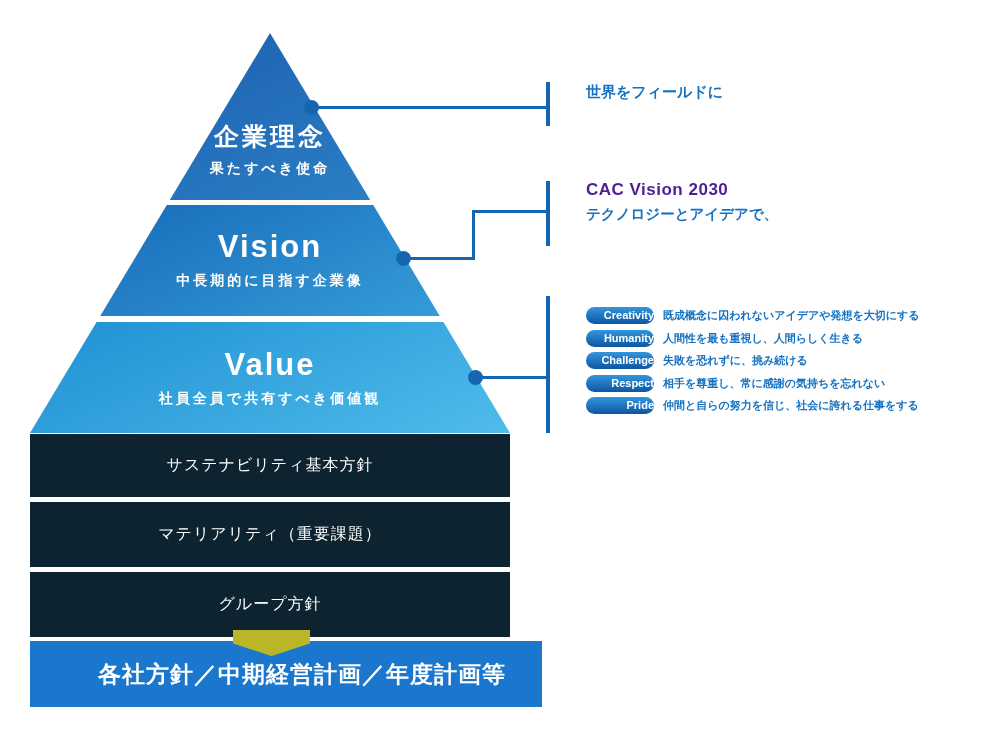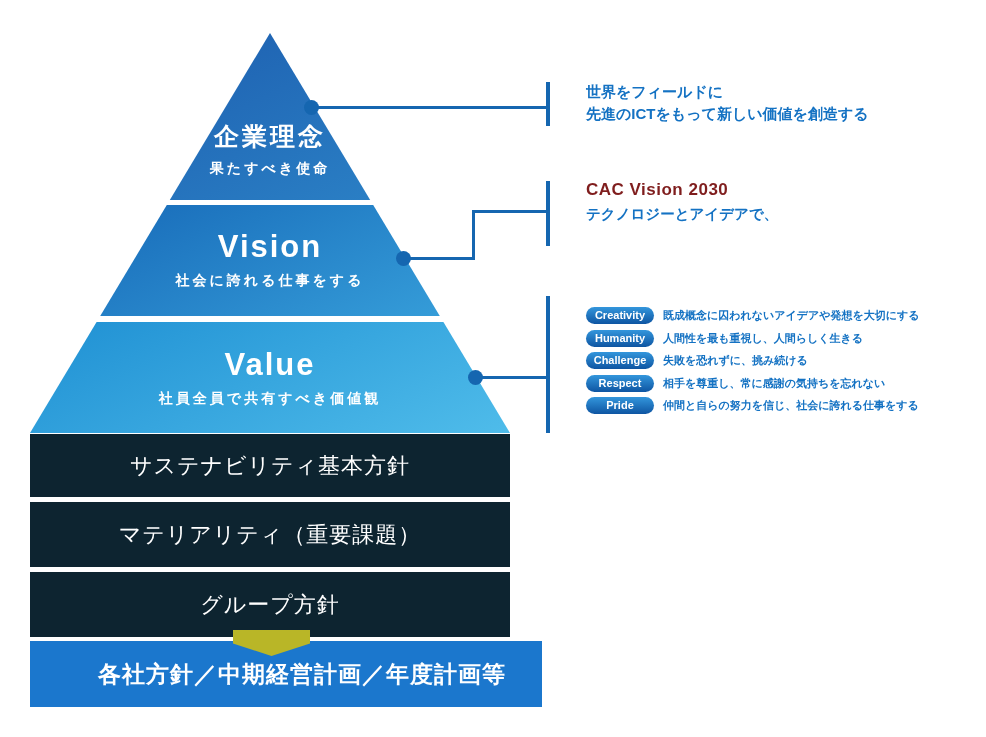--- a/index.html
+++ b/index.html
@@ -27,33 +27,33 @@
   .en-title{font-size:31px;font-weight:bold;letter-spacing:2px;}
   .band-sub{font-size:14px;font-weight:bold;letter-spacing:3px;margin-top:7px;}
   
   .dot{position:absolute;width:15px;height:15px;border-radius:50%;background:#1566b0;z-index:5;}
   .hline,.vline{position:absolute;background:#1566b0;}
   .hline{height:3px;}
   .vline{width:3px;}
   .vbar{position:absolute;width:4px;background:#1566b0;}
   
   .ann{position:absolute;left:586px;}
-  .ann-title{font-size:17px;font-weight:bold;color:#7f1d1d;letter-spacing:0.5px;}
+  .ann-title{font-size:17px;font-weight:bold;color:#4c1d95;letter-spacing:0.5px;}
   .ann-line{font-size:14.5px;font-weight:bold;color:#1472c3;line-height:21.5px;}
   .mission .ann-line{font-size:15px;line-height:22px;}
   .fv-title{font-size:19px;font-weight:bold;color:#15599f;letter-spacing:0.5px;}
   .fv-list{margin-top:13px;}
   .fv-row{display:flex;align-items:center;margin-bottom:5.5px;}
   .fv-badge{width:68px;height:17px;border-radius:9px;flex:0 0 auto;
     background:linear-gradient(180deg,#3396dc 0%,#0e55a2 100%);
-    color:#ffffff;font-size:11px;font-weight:bold;text-align:center;line-height:17px;}
+    color:#ffffff;font-size:11px;font-weight:bold;text-align:right;line-height:17px;}
   .fv-text{margin-left:9px;font-size:11px;font-weight:bold;color:#1472c3;white-space:nowrap;}
   
   .stack-box{position:absolute;left:30px;width:480px;display:flex;align-items:center;justify-content:center;}
-  .dark{background:#0d2430;color:#ffffff;font-size:22px;letter-spacing:1px;}
+  .dark{background:#0d2430;color:#ffffff;font-size:16px;letter-spacing:1px;}
   .box1{top:434px;height:63px;}
   .box2{top:502px;height:65px;}
   .box3{top:572px;height:65px;}
   .box4{top:641px;height:66px;background:#1b77cd;color:#ffffff;font-size:23px;font-weight:bold;letter-spacing:1px;padding-left:32px;}
   .down-arrow{position:absolute;left:233px;top:630px;width:77px;height:26px;background:#b9b627;z-index:6;
     clip-path:polygon(0 0,100% 0,100% 52%,50% 100%,0 52%);}
 </style>
 </head>
 <body>
 
@@ -62,21 +62,21 @@
   <div class="pyramid">
     <div class="band band1">
       <div class="band-label lbl1">
         <div class="jp-title">企業理念</div>
         <div class="band-sub">果たすべき使命</div>
       </div>
     </div>
     <div class="band band2">
       <div class="band-label lbl2">
         <div class="en-title">Vision</div>
-        <div class="band-sub">社会に誇れる仕事をする</div>
+        <div class="band-sub">中長期的に目指す企業像</div>
       </div>
     </div>
     <div class="band band3">
       <div class="band-label lbl3">
         <div class="en-title">Value</div>
         <div class="band-sub">社員全員で共有すべき価値観</div>
       </div>
     </div>
   </div>
 
@@ -89,21 +89,20 @@
   <div class="vline" style="left:472px;top:210px;height:50px;"></div>
   <div class="hline" style="left:472px;top:210px;width:75px;"></div>
   <div class="vbar" style="left:546px;top:181px;height:65px;"></div>
 
   <div class="dot" style="left:468px;top:370px;"></div>
   <div class="hline" style="left:475px;top:376px;width:72px;"></div>
   <div class="vbar" style="left:546px;top:296px;height:137px;"></div>
 
   <div class="ann mission" style="top:81px;">
     <div class="ann-line">世界をフィールドに</div>
-    <div class="ann-line">先進のICTをもって新しい価値を創造する</div>
   </div>
 
   <div class="ann" style="top:180px;">
     <div class="ann-title">CAC Vision 2030</div>
     <div class="ann-line" style="margin-top:4px;">テクノロジーとアイデアで、</div>
   </div>
 
   <div class="ann" style="top:294px;">
     <div class="fv-list">
       <div class="fv-row">

